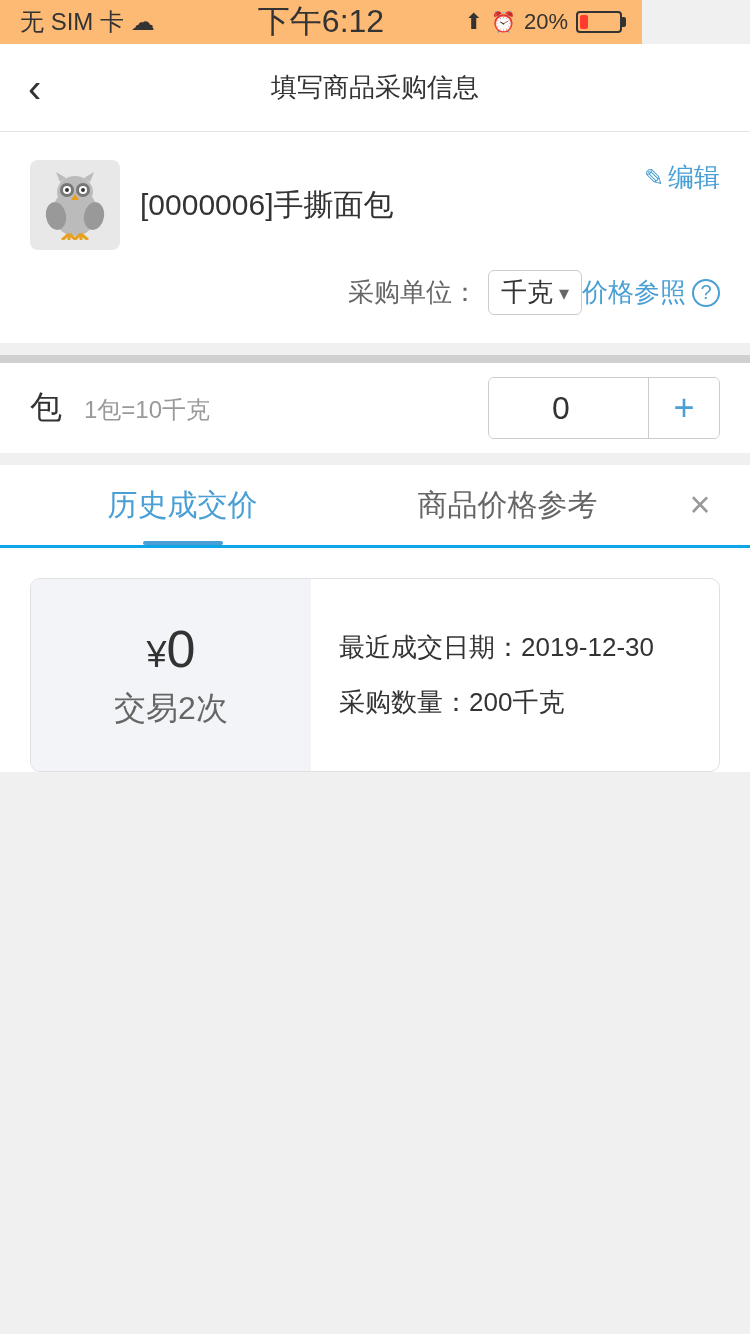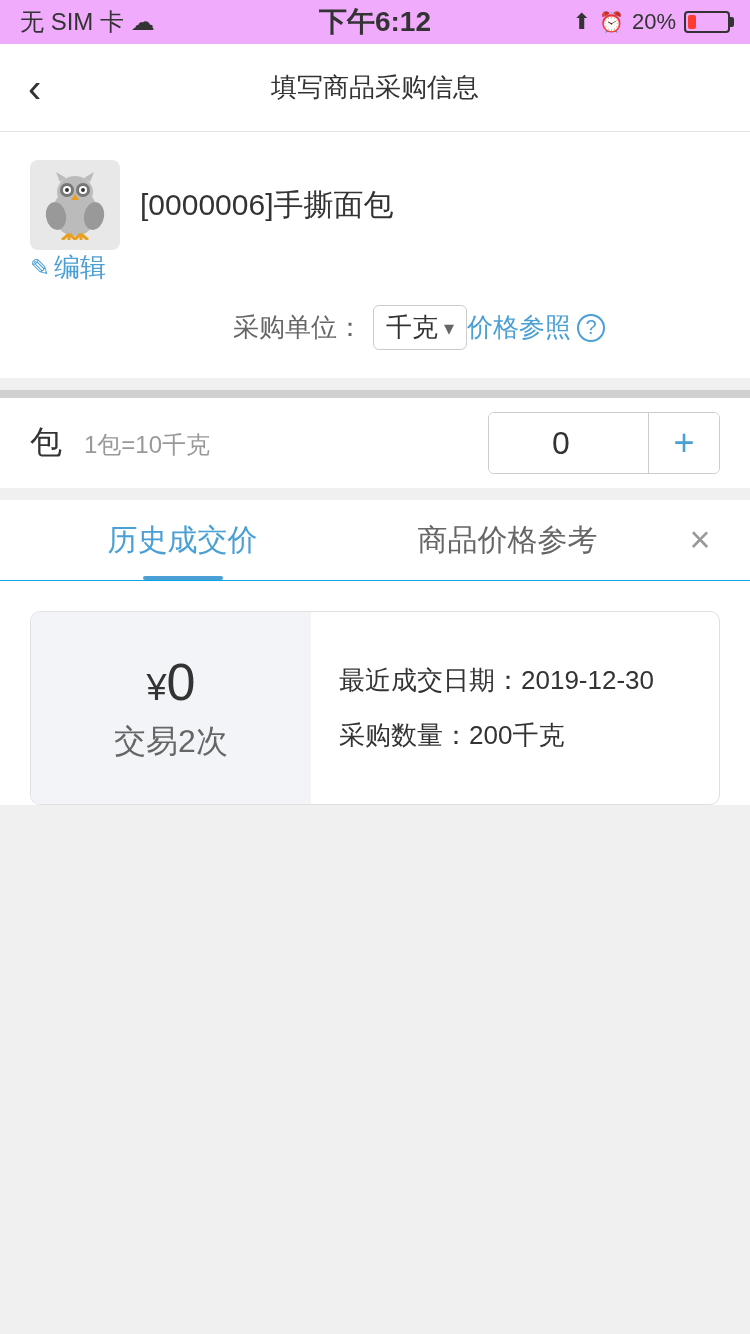--- a/index.html
+++ b/index.html
@@ -7,39 +7,39 @@
     body {
       width: 750px;
       min-height: 1334px;
       font-family: -apple-system, "PingFang SC", "Helvetica Neue", sans-serif;
       background: #f0f0f0;
       color: #333;
     }
 
     
     .status-bar {
-      width: 750px;
+      width: 642px;
       height: 44px;
-      background: #f0abfc;
+      background: #fdba74;
       display: flex;
       align-items: center;
       justify-content: space-between;
       padding: 0 20px;
       font-size: 26px;
     }
     .status-left {
       display: flex;
       align-items: center;
       gap: 8px;
       font-size: 24px;
       color: #333;
     }
     .status-center {
-      font-size: 28px;
-      font-weight: 700;
+      font-size: 32px;
+      font-weight: 400;
       color: #333;
       position: absolute;
       left: 50%;
       transform: translateX(-50%);
     }
     .status-right {
       display: flex;
       align-items: center;
       gap: 8px;
       font-size: 22px;
@@ -100,21 +100,20 @@
     .product-section {
       background: #fff;
       padding: 28px 30px;
       margin-bottom: 12px;
     }
     .product-header {
       display: flex;
       align-items: flex-start;
       justify-content: space-between;
       margin-bottom: 20px;
-      flex-direction: column;
     }
     .product-left {
       display: flex;
       align-items: center;
       gap: 20px;
     }
     .product-image {
       width: 90px;
       height: 90px;
       background: #e8e8e8;
@@ -147,21 +146,21 @@
       gap: 4px;
       cursor: pointer;
       white-space: nowrap;
     }
     .edit-icon {
       font-size: 24px;
     }
     .product-unit-row {
       display: flex;
       align-items: center;
-      justify-content: center;
+      justify-content: flex-end;
       margin-left: 88px;
     }
     .unit-label {
       font-size: 26px;
       color: #666;
     }
     .unit-select {
       display: inline-flex;
       align-items: center;
       border: 1px solid #ccc;
@@ -261,21 +260,21 @@
     
     .bottom-panel {
       background: #fff;
       margin-bottom: 0;
     }
 
     
     .tabs-row {
       display: flex;
       align-items: center;
-      border-bottom: 1px solid #0ea5e9;
+      border-bottom: 3px solid #0ea5e9;
       position: relative;
       padding: 0 20px;
     }
     .tab-item {
       flex: 1;
       height: 80px;
       display: flex;
       flex-direction: column;
       align-items: center;
       justify-content: center;

